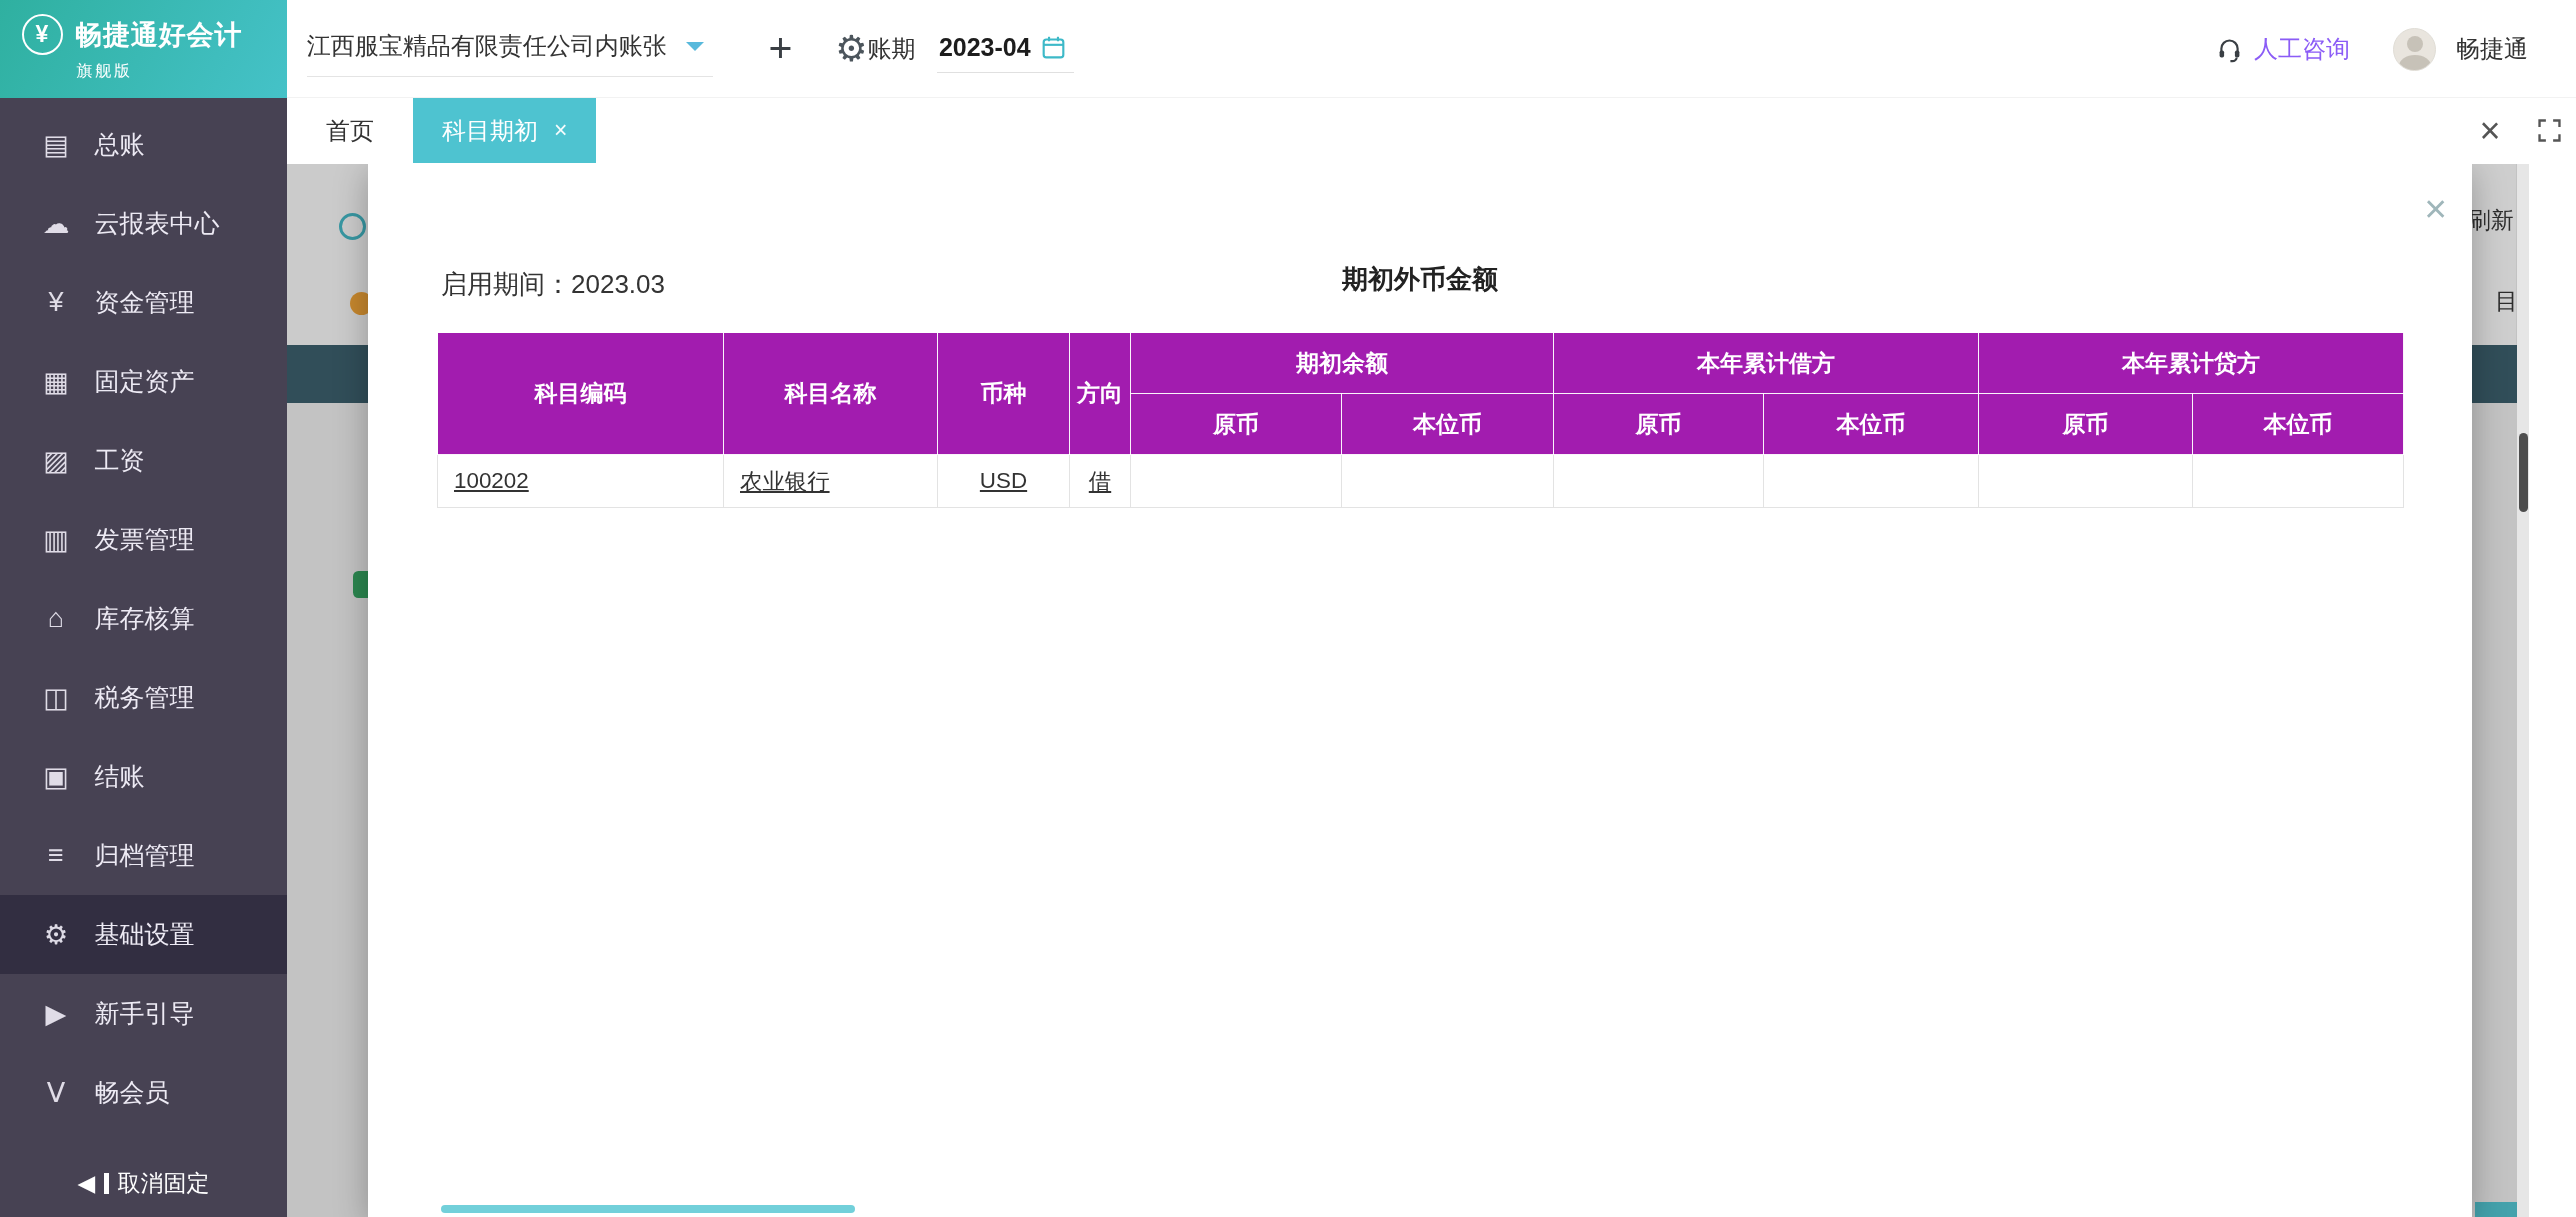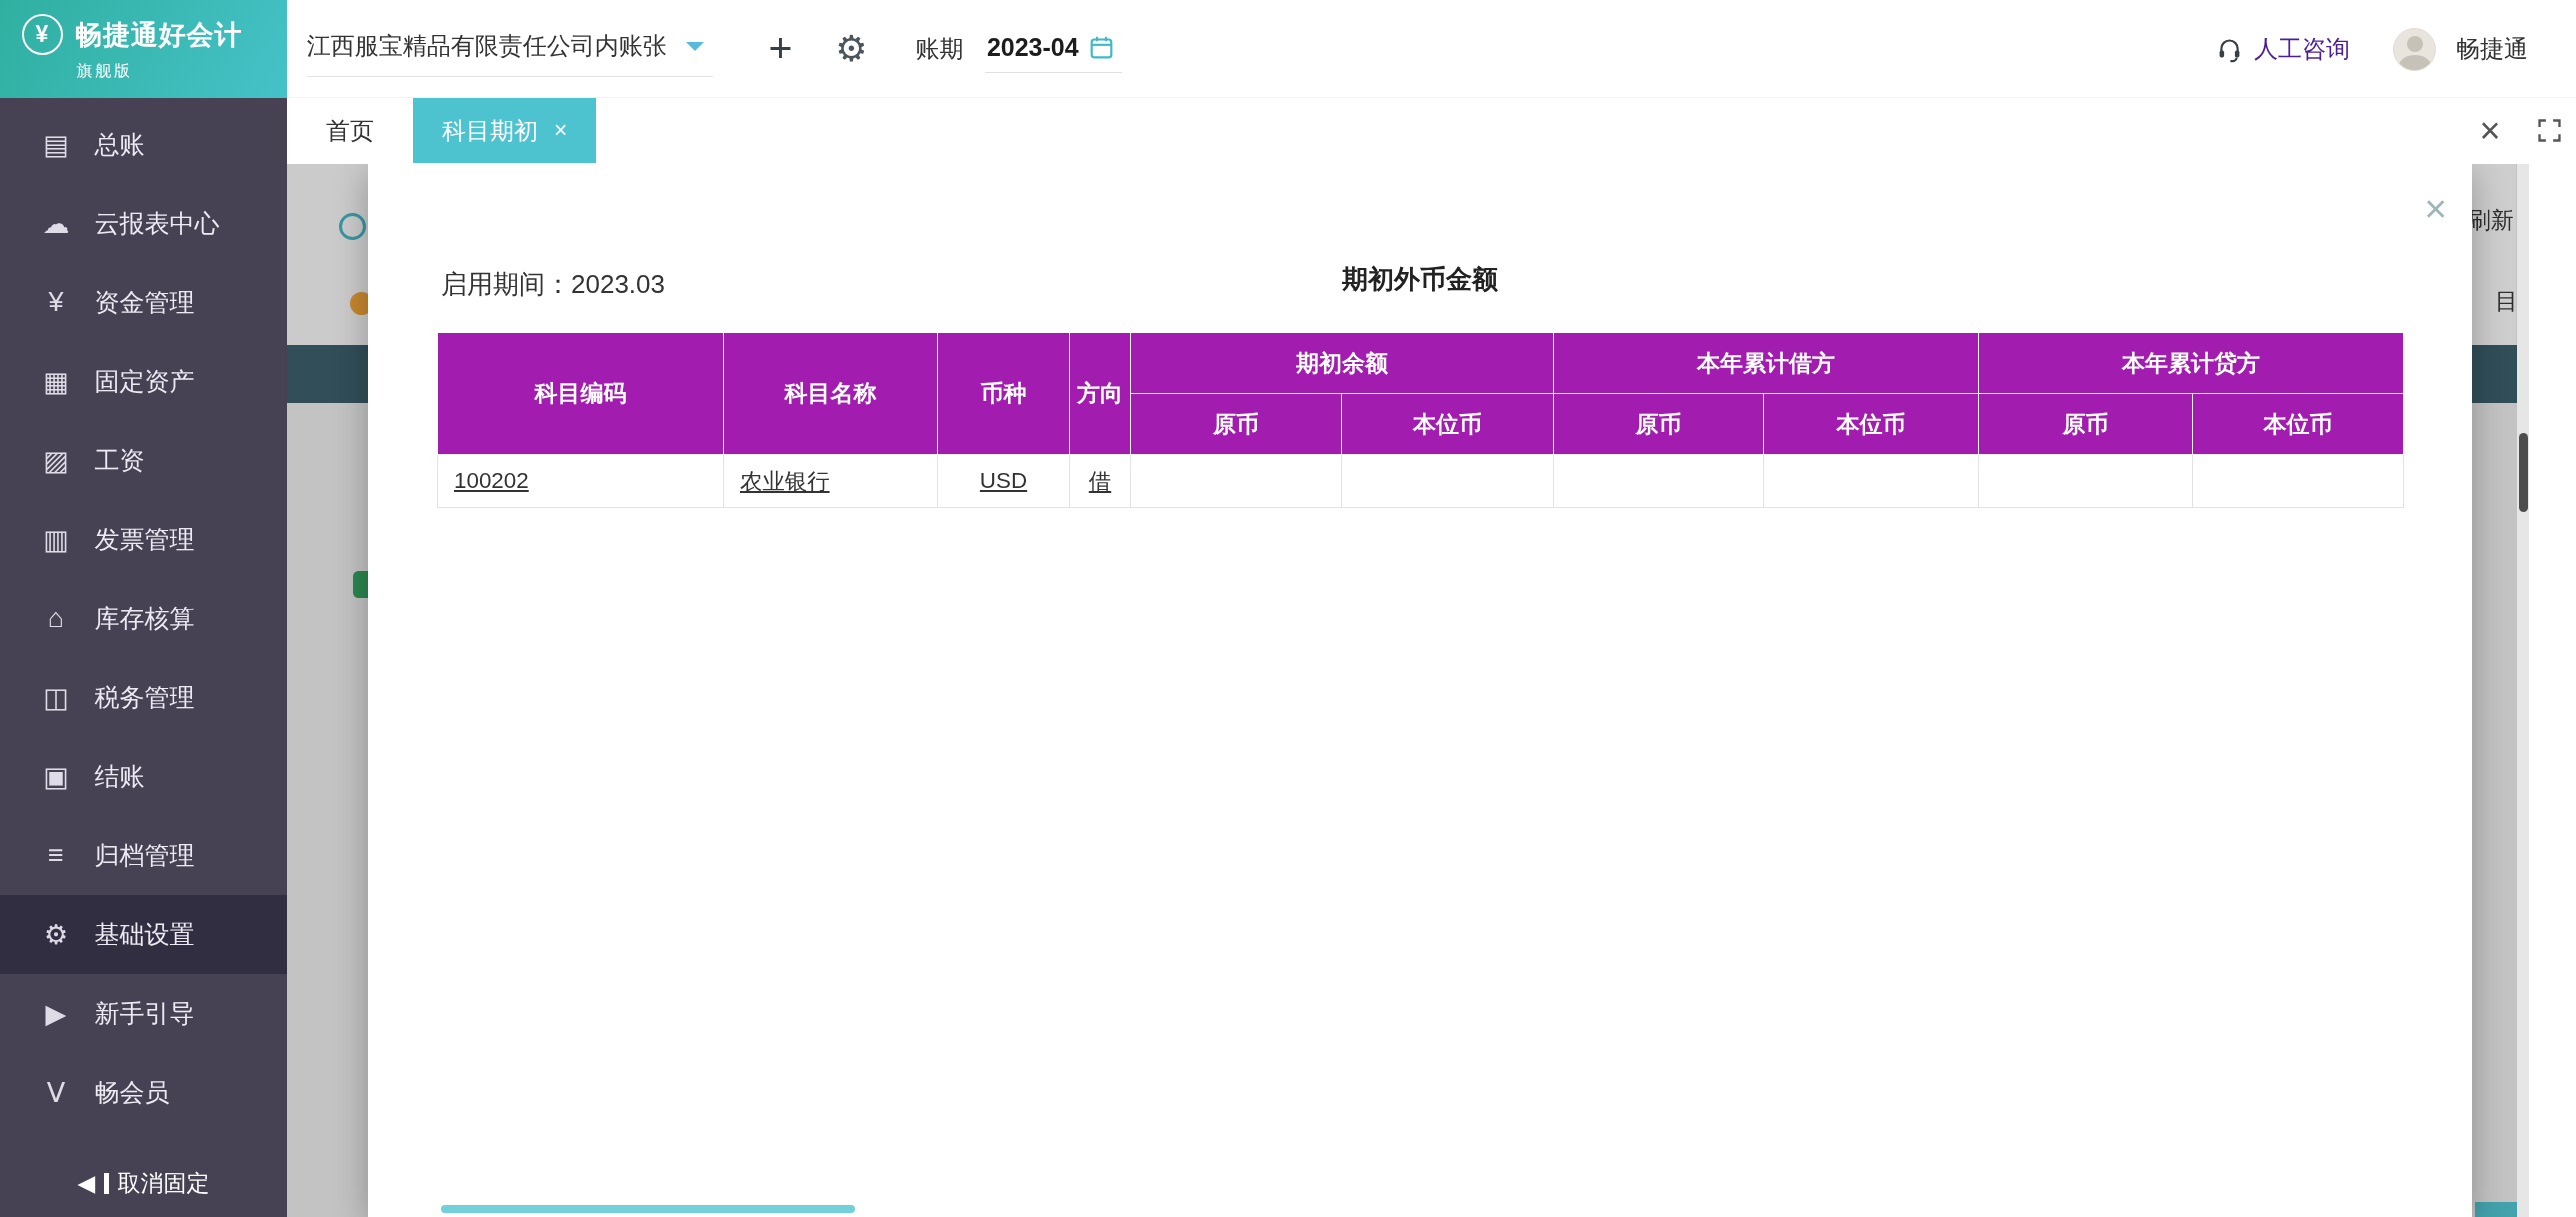--- a/index.html
+++ b/index.html
@@ -19,24 +19,24 @@
   .nav-item.active { background:#322e41; }
   .sidebar-footer { position:absolute; bottom:0; left:0; right:0; height:67px; display:flex; align-items:center; justify-content:center; gap:9px; color:#fff; font-size:23px; cursor:pointer; }
   .pin-bar { width:4.5px; height:21.5px; background:#fff; display:inline-block; }
 
   
   .topbar { position:absolute; left:287px; top:0; width:2289px; height:98px; background:#fff; display:flex; align-items:center; z-index:9; border-bottom:0.9px solid #f2f2f2; }
   .company { margin-left:19.7px; display:flex; align-items:center; padding:10.7px 9px 14.3px 0; border-bottom:1.8px solid #e4e4e4; font-size:24px; color:#333; cursor:pointer;text-align:right; }
   .chev { width:0; height:0; border-left:9px solid transparent; border-right:9px solid transparent; border-top:9.8px solid #58b9dc; margin-left:19.7px; }
   .add-btn { margin-left:55px; font-size:41px; font-weight:300; color:#3a3f44; background:none; border:none; line-height:1; cursor:pointer; }
   .gear { margin-left:43px; font-size:36px; color:#4c555c; cursor:pointer; line-height:1; }
-  .period-label { margin-left:48px; font-size:24px; color:#333; }
+  .period-label { font-size:24px; color:#333; }
   .period { margin-left:21.5px; display:flex; align-items:center; gap:10.7px; border-bottom:1.8px solid #e0e0e0; padding:9px 7.2px 10.7px 1.8px; font-size:25px; font-weight:bold; color:#1d1d1d; cursor:pointer; }
   .top-right { position:absolute; right:48px; top:0; height:98px; display:flex; align-items:center; }
-  .support { display:flex; align-items:center; gap:10.7px; font-size:24px; color:#4c1d95; margin-right:43px; cursor:pointer; }
+  .support { display:flex; align-items:center; gap:10.7px; font-size:24px; color:#8b5cf6; margin-right:43px; cursor:pointer; }
   .user-box { display:flex; align-items:center; gap:20px; cursor:pointer; }
   .avatar { width:43px; height:43px; border-radius:50%; background:#e9e5de; border:0.9px solid #e0ddd6; position:relative; overflow:hidden; }
   .avatar::before { content:""; position:absolute; left:13.4px; top:7.2px; width:16px; height:16px; border-radius:50%; background:#c7c2b8; }
   .avatar::after { content:""; position:absolute; left:5.4px; top:26px; width:32px; height:21.5px; border-radius:50% 50% 0 0; background:#c7c2b8; }
   .username { font-size:24px; color:#333; }
 
   
   .tabbar { position:absolute; left:287px; top:98px; width:2289px; height:65px; background:#fff; display:flex; align-items:stretch; z-index:8; }
   .tab-home { display:flex; align-items:center; padding:0 39px; font-size:24px; color:#333; cursor:pointer; }
   .tab-active { display:flex; align-items:center; gap:16px; padding:0 29px; background:#4ec3d0; color:#fff; font-size:24px; cursor:pointer; }

